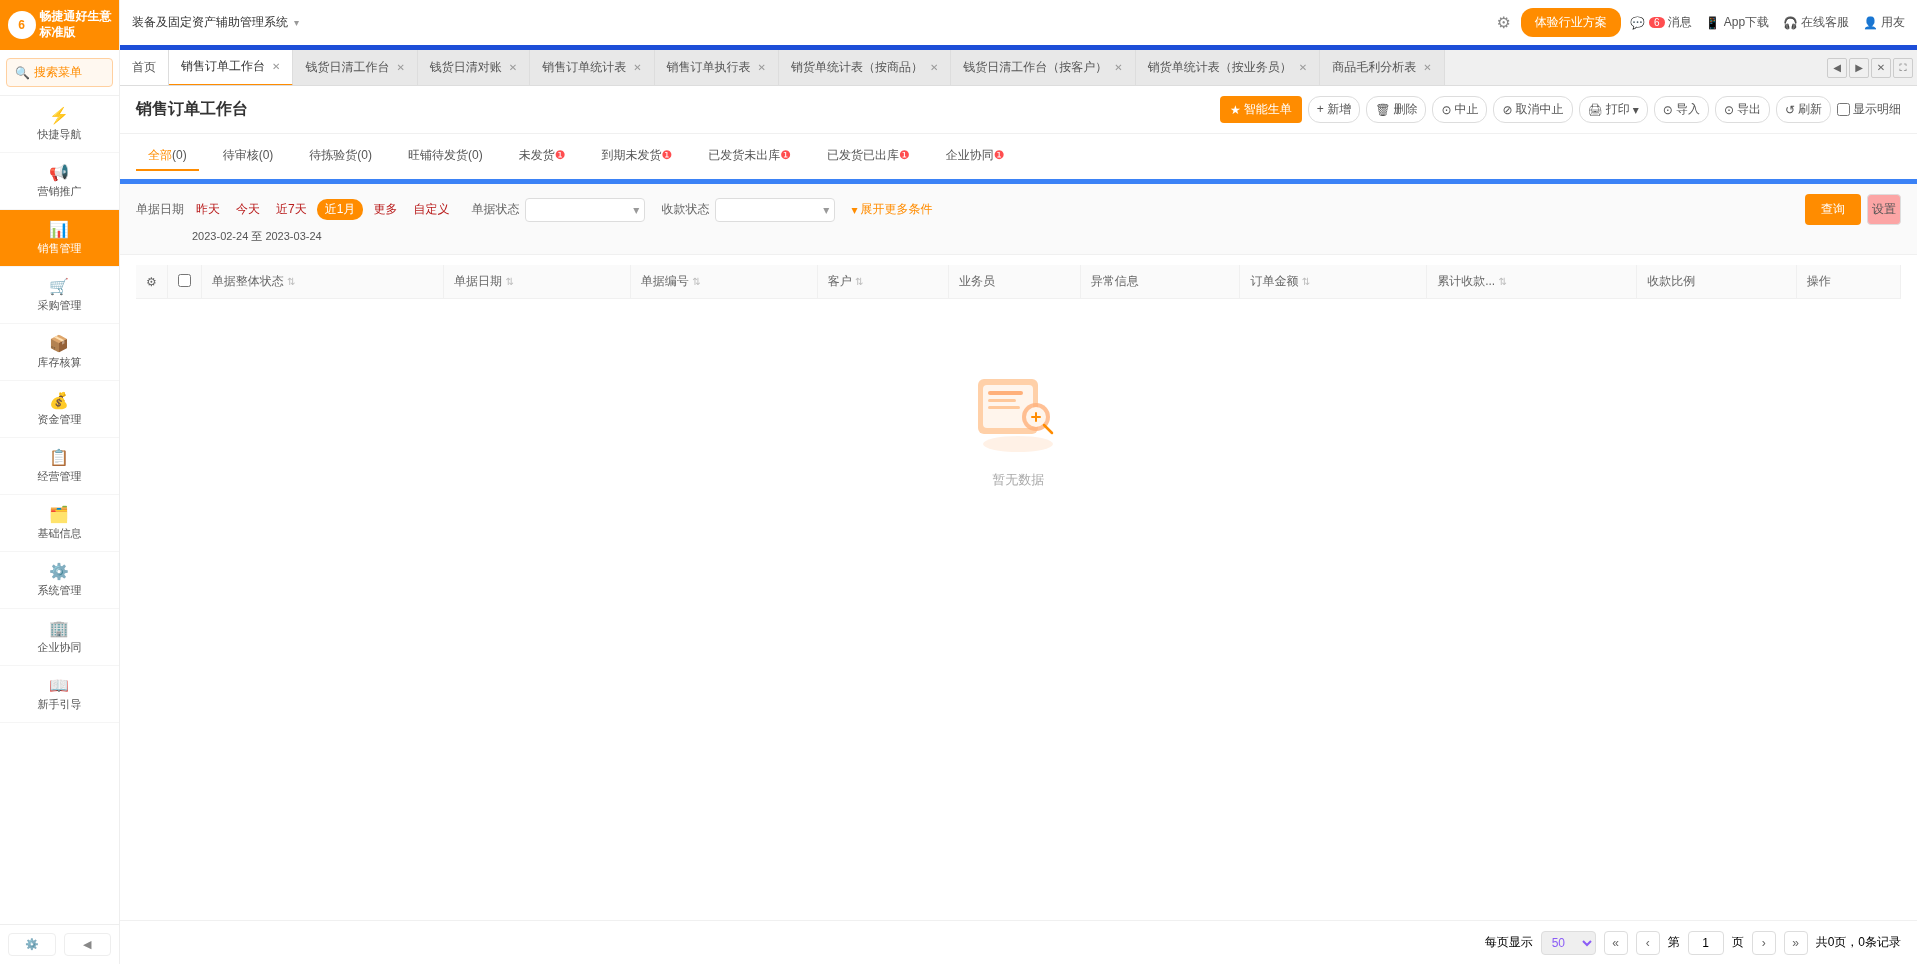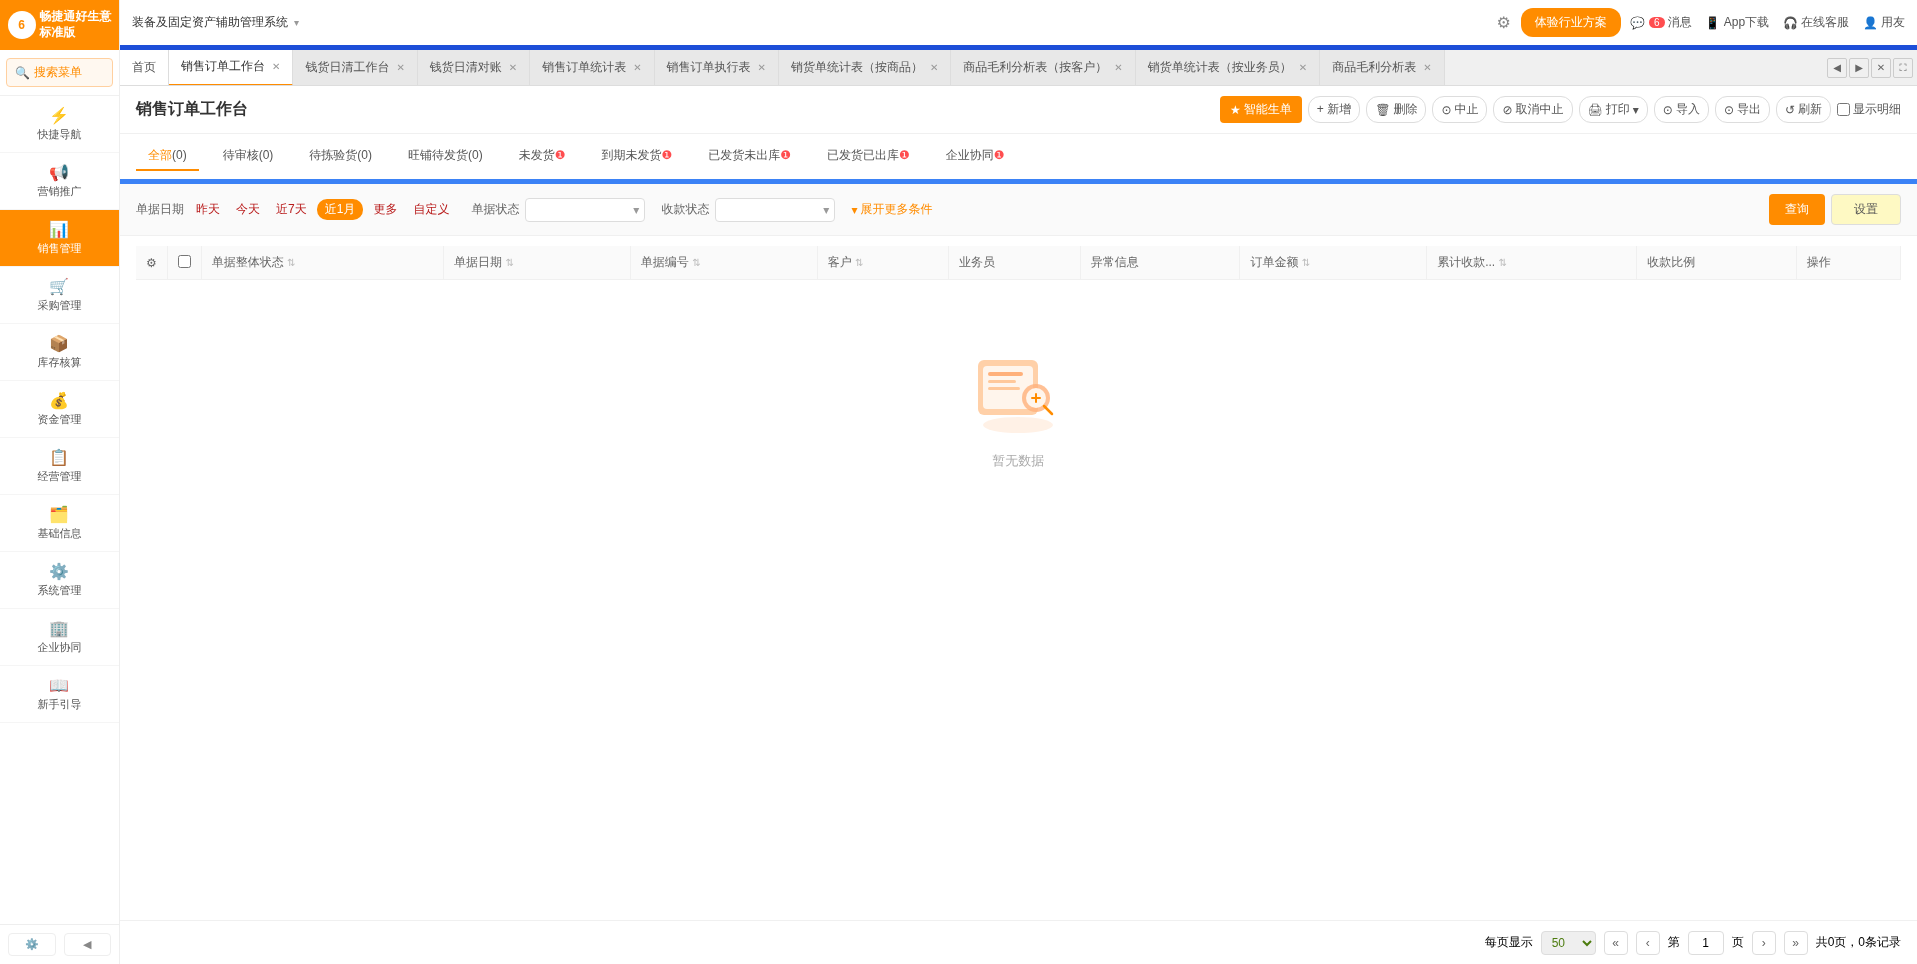--- a/index.html
+++ b/index.html
@@ -66,21 +66,21 @@
     .filter-label { color: #666; white-space: nowrap; }
     .filter-date-options { display: flex; gap: 4px; align-items: center; }
     .filter-date-btn { padding: 2px 6px; border: none; background: none; cursor: pointer; color: #b91c1c; font-size: 12px; }
     .filter-date-btn.active { background: #ff8c00; color: #fff; border-radius: 10px; padding: 2px 8px; }
     .filter-select { border: 1px solid #ddd; border-radius: 4px; padding: 4px 24px 4px 8px; background: #fff; color: #555; min-width: 120px; appearance: none; cursor: pointer; }
     .filter-select-wrap { position: relative; }
     .filter-select-wrap::after { content: '▾'; position: absolute; right: 6px; top: 50%; transform: translateY(-50%); color: #999; pointer-events: none; }
     .expand-btn { color: #ff8c00; cursor: pointer; font-size: 12px; display: flex; align-items: center; gap: 3px; }
     .filter-right-actions { display: flex; gap: 6px; margin-left: auto; }
     .btn-query { background: #ff8c00; color: #fff; border: none; border-radius: 4px; padding: 6px 16px; cursor: pointer; font-size: 12px; }
-    .btn-set { background: #fef9c3; color: #555; border: 1px solid #ddd; border-radius: 4px; padding: 6px 22px; cursor: pointer; font-size: 12px; }
+    .btn-set { background: #fca5a5; color: #555; border: 1px solid #ddd; border-radius: 4px; padding: 6px 4px; cursor: pointer; font-size: 12px; }
 
     
     .table-area { flex: 1; overflow: auto; padding: 10px 16px; }
     .table-summary { display: flex; align-items: center; justify-content: space-between; margin-bottom: 8px; }
     .table-batch-actions { display: flex; gap: 8px; }
     .btn-batch { background: #fff; border: 1px solid #ddd; border-radius: 4px; padding: 4px 10px; cursor: pointer; font-size: 12px; display: flex; align-items: center; gap: 3px; }
     .btn-batch .dot { width: 8px; height: 8px; border-radius: 50%; display: inline-block; }
     .dot-review { background: #52c41a; }
     .dot-cancel { background: #ff4d4f; }
     .dot-ship { background: #1890ff; }
@@ -90,21 +90,21 @@
     th { padding: 8px 10px; text-align: left; color: #666; font-weight: normal; border-bottom: 1px solid #f0f0f0; border-right: 1px solid #f0f0f0; white-space: nowrap; }
     td { padding: 8px 10px; border-bottom: 1px solid #f5f5f5; border-right: 1px solid #f5f5f5; color: #333; }
     th .sort-icon { color: #bbb; font-size: 10px; }
     .th-settings { width: 30px; }
     .th-checkbox { width: 30px; }
     .empty-state { display: flex; flex-direction: column; align-items: center; justify-content: center; padding: 60px 0; }
     .empty-text { color: #aaa; font-size: 13px; }
 
     
     .pagination { height: 44px; border-top: 1px solid #f0f0f0; display: flex; align-items: center; justify-content: flex-end; padding: 0 16px; gap: 8px; background: #fff; flex-shrink: 0; }
-    .page-size-select { border: 1px solid #ddd; border-radius: 4px; padding: 3px 6px; color: #4d7c0f; }
+    .page-size-select { border: 1px solid #ddd; border-radius: 4px; padding: 3px 6px; color: #8b5cf6; }
     .page-nav-btn { background: none; border: 1px solid #ddd; border-radius: 4px; width: 24px; height: 24px; cursor: pointer; display: flex; align-items: center; justify-content: center; color: #666; }
     .page-nav-btn:disabled { color: #ccc; cursor: not-allowed; }
     .page-input { border: 1px solid #ddd; border-radius: 4px; width: 36px; height: 24px; text-align: center; }
 
     
     .empty-illustration { width: 120px; height: 100px; position: relative; margin-bottom: 12px; }
     .empty-illustration svg { width: 100%; height: 100%; }
   </style>
 </head>
 <body>
@@ -230,21 +230,21 @@
     </div>
     <div class="tab-item">
       <span>销售订单执行表</span>
       <span class="tab-close">✕</span>
     </div>
     <div class="tab-item">
       <span>销货单统计表（按商品）</span>
       <span class="tab-close">✕</span>
     </div>
     <div class="tab-item">
-      <span>商品毛利分析表（按客户）</span>
+      <span>钱货日清工作台（按客户）</span>
       <span class="tab-close">✕</span>
     </div>
     <div class="tab-item">
       <span>销货单统计表（按业务员）</span>
       <span class="tab-close">✕</span>
     </div>
     <div class="tab-item">
       <span>商品毛利分析表</span>
       <span class="tab-close">✕</span>
     </div>
@@ -367,20 +367,23 @@
           <div class="expand-btn">
             <span>▾</span>
             <span>展开更多条件</span>
           </div>
         </div>
         <div class="filter-right-actions">
           <button class="btn-query">查询</button>
           <button class="btn-set">设置</button>
         </div>
       </div>
+      <div style="margin-top:4px; padding-left:56px;">
+        <span style="color:#555; font-size:11px;">2023-02-24 至 2023-03-24</span>
+      </div>
     </div>
 
     <div class="table-area">
 
       <table>
         <thead>
           <tr>
             <th class="th-settings">⚙</th>
             <th class="th-checkbox">
               <input type="checkbox" style="">

